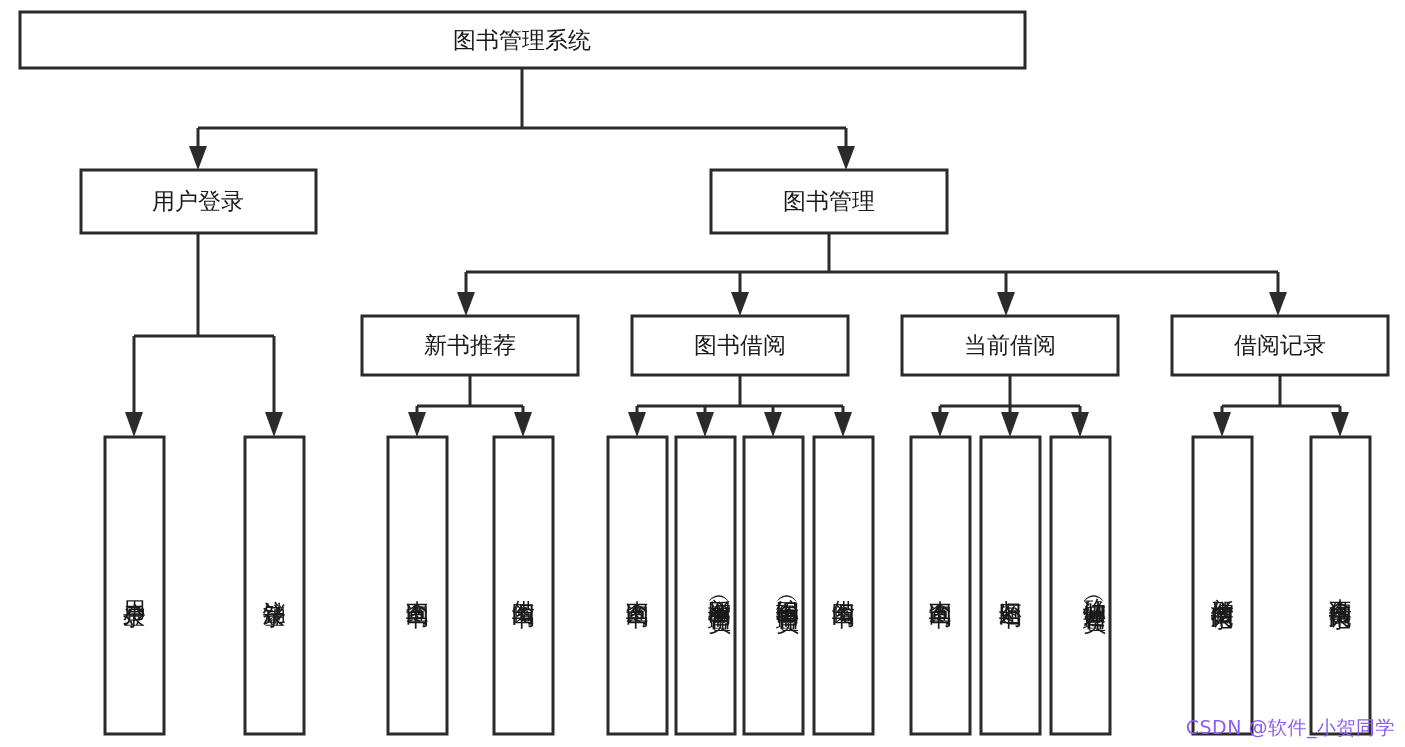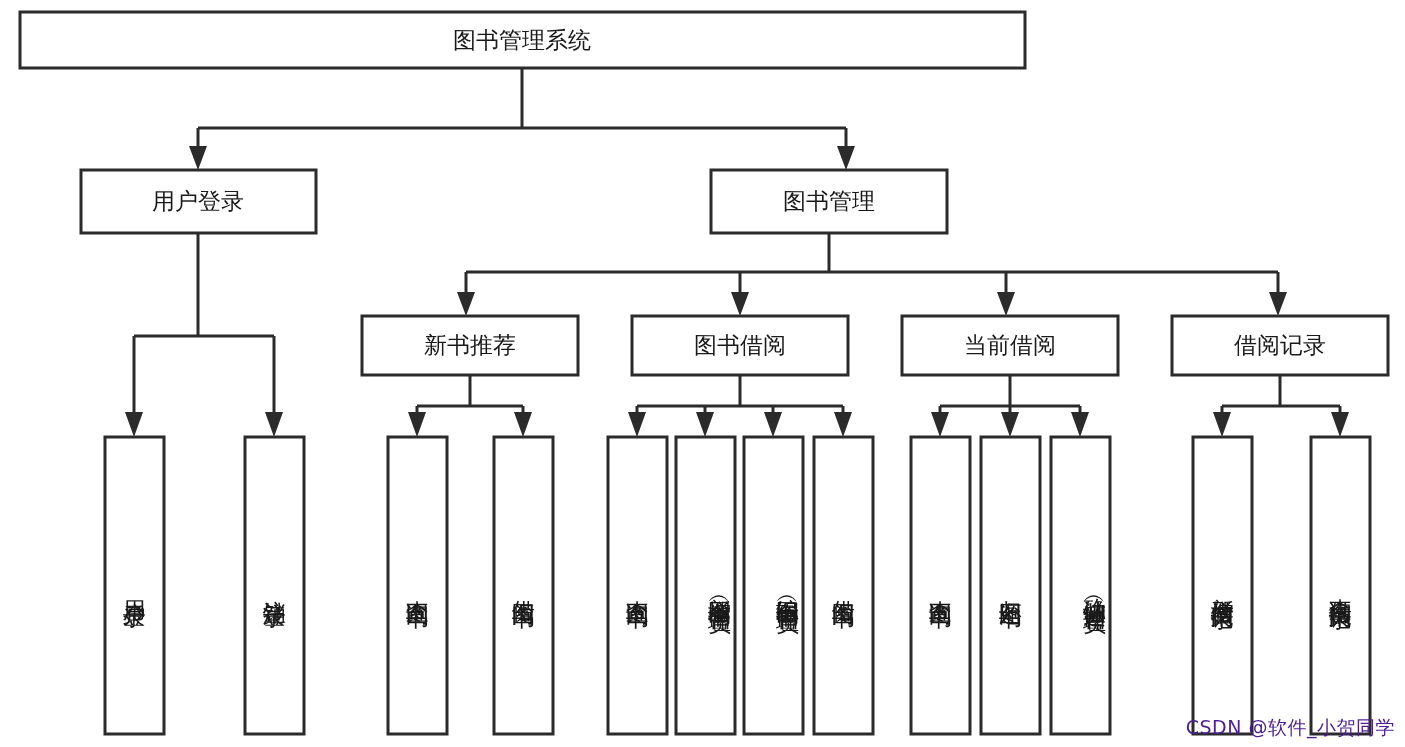--- a/index.html
+++ b/index.html
@@ -64,21 +64,21 @@
     color: #1a1a1a;
     white-space: nowrap;
     pointer-events: none;
   }
   .watermark {
     position: absolute;
     right: 10px;
     bottom: 6px;
     font-family: "DejaVu Sans", "Liberation Sans", sans-serif;
     font-size: 19px;
-    color: #4c1d95;
+    color: #8b5cf6;
     letter-spacing: 0.5px;
     white-space: nowrap;
   }
 </style>
 </head>
 <body>
 
 <div id="diagram-root">
 
   <svg id="flowchart" viewBox="0 0 1405 747">

